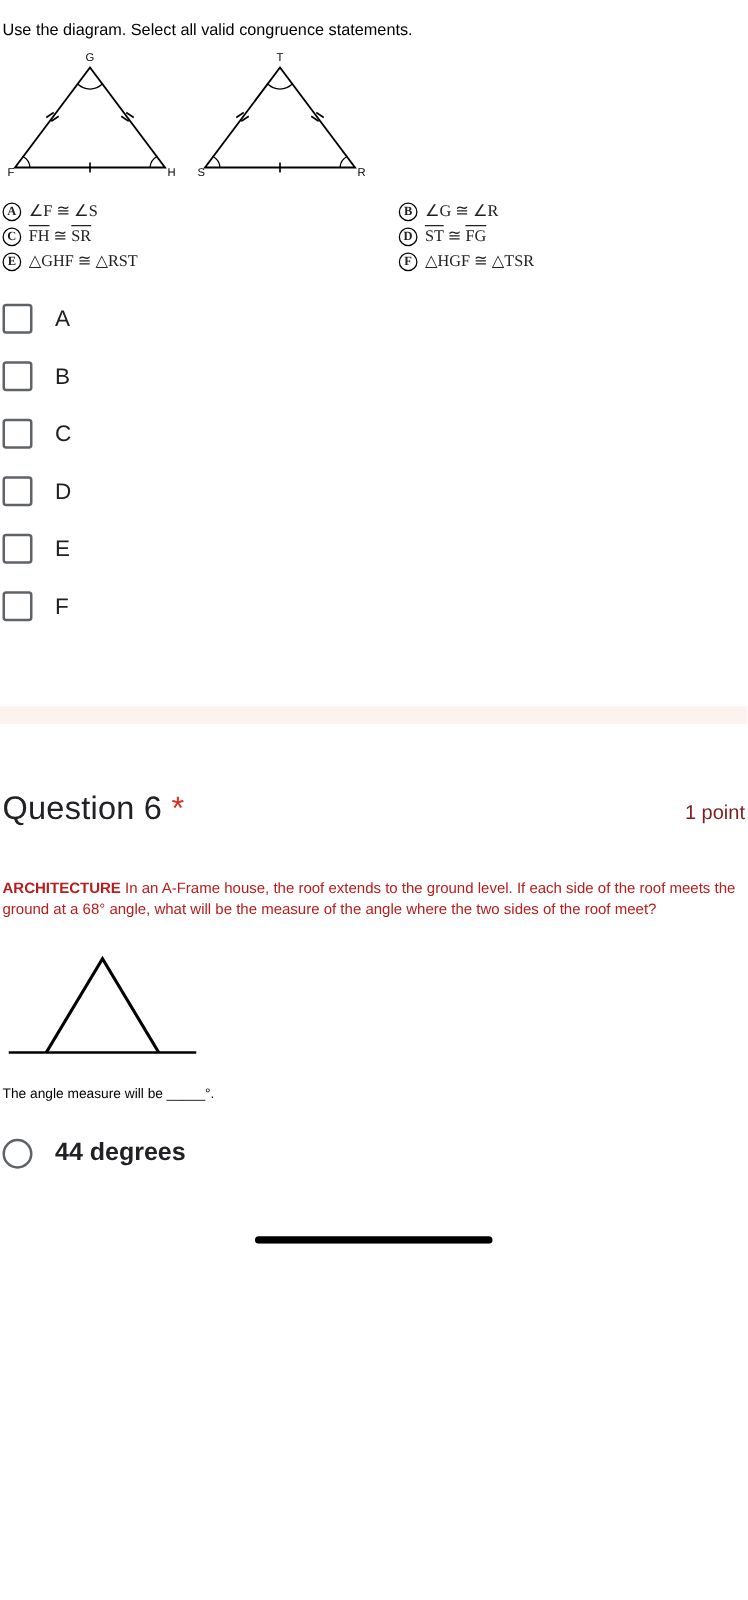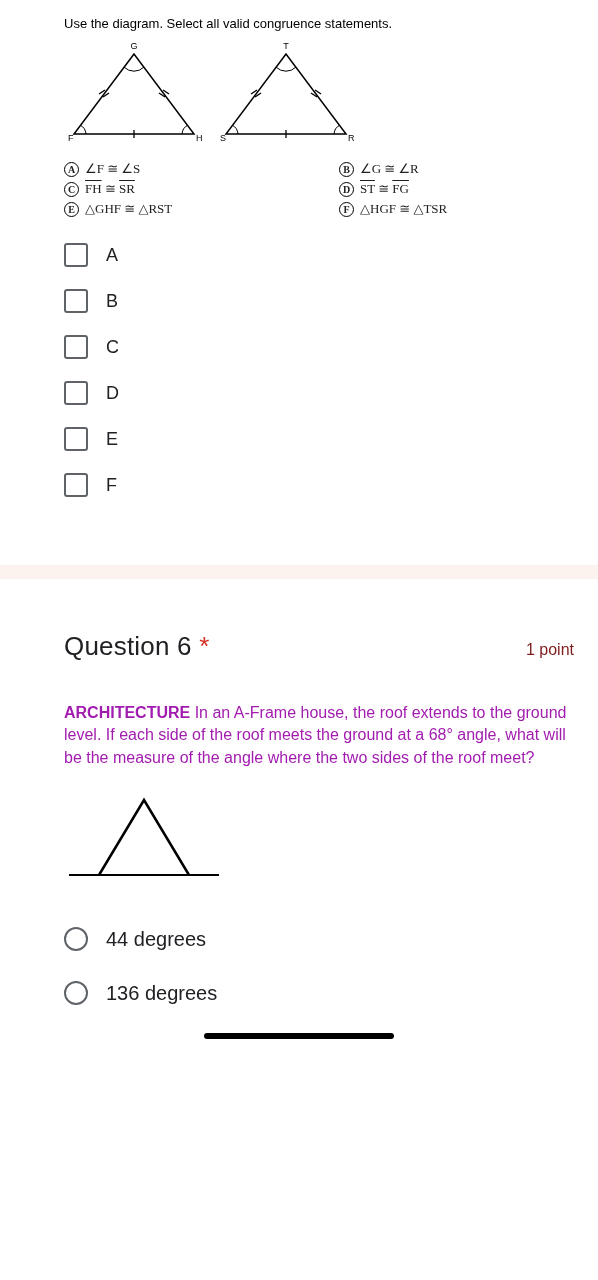--- a/index.html
+++ b/index.html
@@ -2,21 +2,21 @@
 <html><head>
   <meta charset="utf-8">
   <style>
     * { box-sizing: border-box; margin: 0; padding: 0; }
     body {
       font-family: Arial, Helvetica, sans-serif;
       background: #fff;
       width: 598px;
       color: #202124;
     }
-    .section { padding: 16px 24px; margin-left: 40px; }
+    .section { padding: 16px 2px; }
     .q5-prompt { font-size: 13px; color: #000; margin-bottom: 8px; }
     .diagram-row { display: flex; align-items: flex-end; gap: 12px; margin-bottom: 8px; }
     .triangle-svg { width: 140px; height: 110px; }
     .statements { display: flex; gap: 40px; margin-top: 4px; }
     .stmt-col { flex: 1; }
     .stmt { display: flex; align-items: center; gap: 6px; font-size: 12.5px; margin: 4px 0; }
     .letter-circle {
       display: inline-flex; align-items: center; justify-content: center;
       width: 15px; height: 15px; border: 1px solid #000; border-radius: 50%;
       font-size: 10px; font-weight: bold; font-family: 'Times New Roman', serif;
@@ -29,26 +29,26 @@
       width: 24px; height: 24px; border: 2px solid #5f6368; border-radius: 3px; background: #fff;
       flex-shrink: 0;
     }
     .checkbox-label { font-size: 18px; color: #202124; }
     .divider-band { height: 14px; background: #fdf3ee; margin-top: 30px; }
     .q6-header { display: flex; justify-content: space-between; align-items: baseline; margin-top: 36px; }
     .q6-title { font-size: 26px; color: #202124; letter-spacing: 0.2px; }
     .required { color: #d93025; }
     .q6-points { font-size: 16px; color: #7f1d1d; }
     .q6-body { margin-top: 40px; }
-    .arch-text { font-size: 16px; line-height: 1.4; color: #a21caf; }
+    .arch-text { font-size: 12px; line-height: 1.4; color: #b91c1c; }
     .arch-bold { font-weight: bold; }
     .roof-svg { width: 160px; margin: 16px 0 8px; }
     .fill-text { font-size: 11px; color: #000; margin-top: 4px; }
     .radio-list { margin-top: 30px; }
-    .radio-item { display: flex; align-items: center; gap: 18px; margin: 30px 0; }
+    .radio-item { display: flex; align-items: center; gap: 18px; margin: 30px 0; font-weight: bold; }
     .radio {
       width: 24px; height: 24px; border: 2px solid #5f6368; border-radius: 50%; background: #fff;
       flex-shrink: 0;
     }
     .radio-label { font-size: 20px; color: #202124; }
     .bottom-bar {
       position: relative; height: 6px; background: #000; border-radius: 3px;
       width: 190px; margin: 8px auto 0;
     }
   </style>
@@ -157,27 +157,24 @@
   </div>
 
   <div class="q6-body">
     <div class="arch-text"><span class="arch-bold">ARCHITECTURE </span><span>In an A-Frame house, the roof extends to the ground level. If each side of the roof meets the ground at a 68° angle, what will be the measure of the angle where the two sides of the roof meet?</span></div>
 
     <svg class="roof-svg" viewBox="0 0 160 100">
       <line x1="5" y1="90" x2="155" y2="90" stroke="#000" stroke-width="2"></line>
       <polyline points="35,90 80,15 125,90" fill="none" stroke="#000" stroke-width="2.5"></polyline>
     </svg>
 
+    <div class="fill-text">The angle measure will be _____°.</div>
   </div>
 
   <div class="radio-list">
     <div class="radio-item">
       <div class="radio"></div>
       <div class="radio-label">44 degrees</div>
     </div>
-    <div class="radio-item" style="margin-bottom:4px;">
-      <div class="radio"></div>
-      <div class="radio-label">136 degrees</div>
-    </div>
   </div>
 </div>
 
 <div class="bottom-bar"></div>
 
 </body></html>

